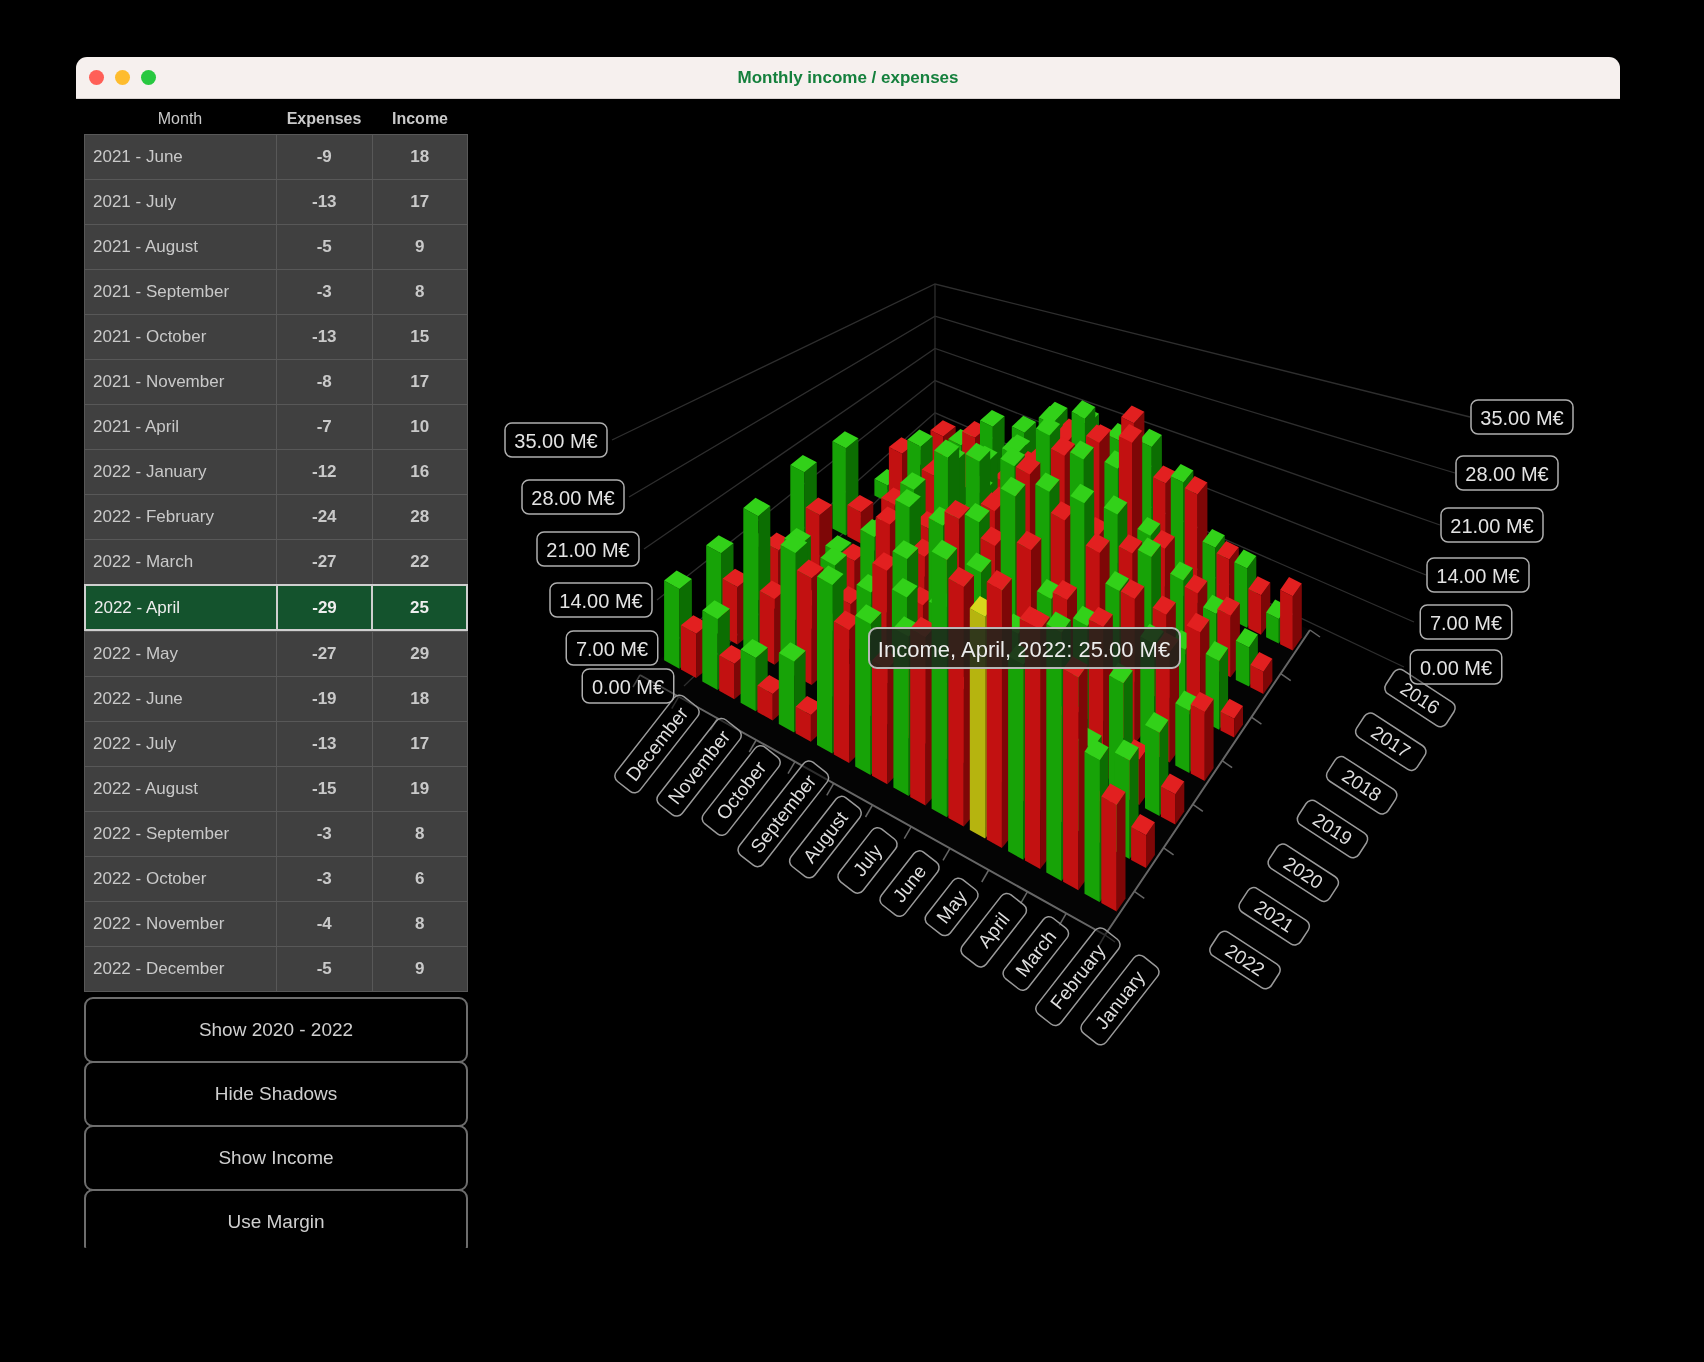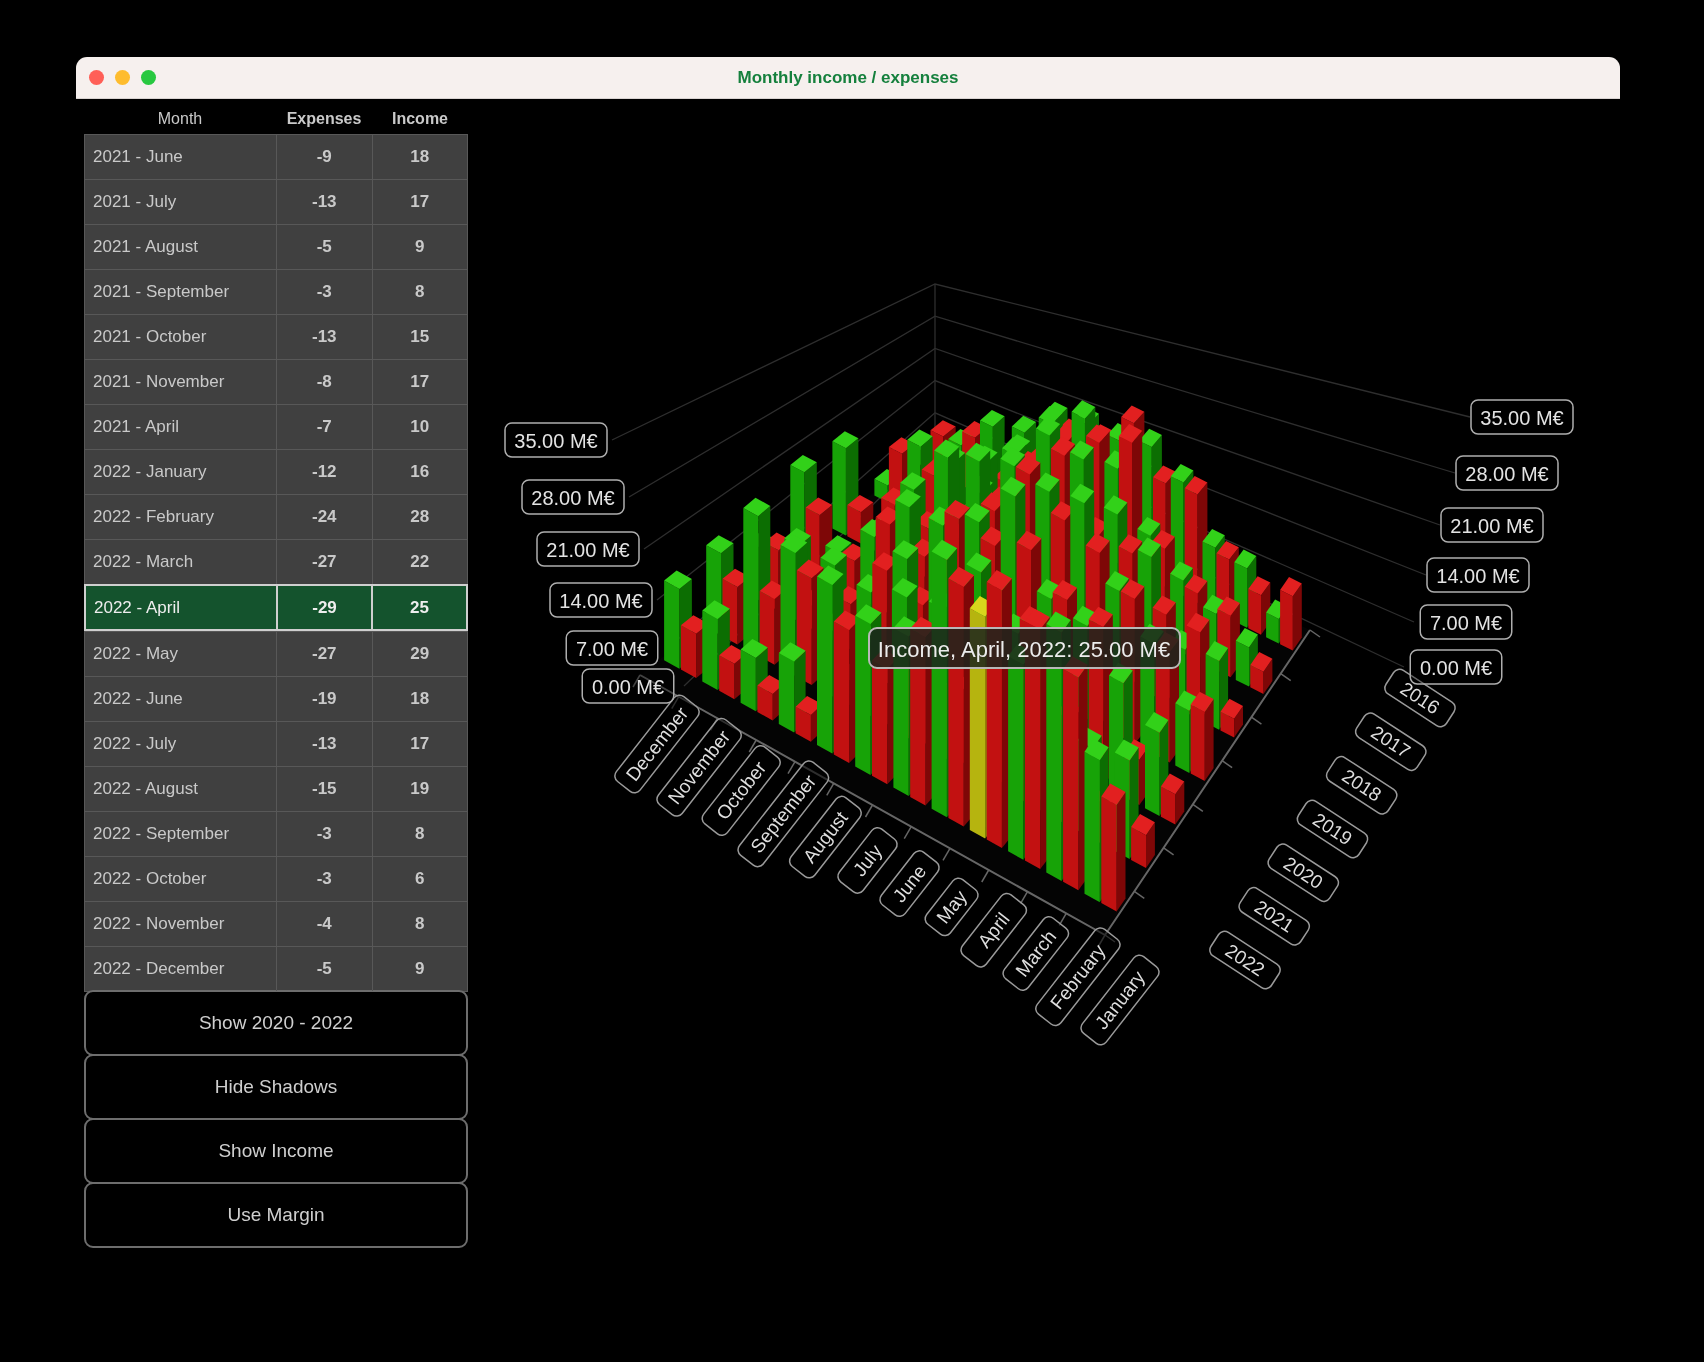--- a/index.html
+++ b/index.html
@@ -20,21 +20,21 @@
   .col-month{width:192px;box-sizing:border-box;}
   .col-num{width:96px;box-sizing:border-box;font-weight:bold;}
   .tbody{border-bottom:1px solid #585858;}
   .trow{display:flex;height:44px;border:1px solid #585858;border-bottom:none;background:#404040;}
   .cell{display:flex;align-items:center;color:#c9c9c9;font-size:17px;}
   .cell.month{padding-left:8px;}
   .cell.num{justify-content:center;border-left:1px solid #585858;}
   .trow.sel{background:#14532d;border:2px solid #cfcfcf;height:43px;text-align:right;}
   .trow.sel .cell{color:#eeeeee;}
   .trow.sel .cell.num{border-left:2px solid #cfcfcf;}
-  .btns{}
+  .btns{margin-top:7px;}
   .btn{height:66px;border:2px solid #6d6d6d;border-radius:9px;margin-top:-2px;display:flex;
        align-items:center;justify-content:center;color:#cfcfcf;font-size:19px;background:#000;
        box-sizing:border-box;cursor:pointer;}
   svg text{font-family:"Liberation Sans",sans-serif;}
 </style>
 </head>
 <body>
 
 <div class="window">
   <div class="titlebar">

